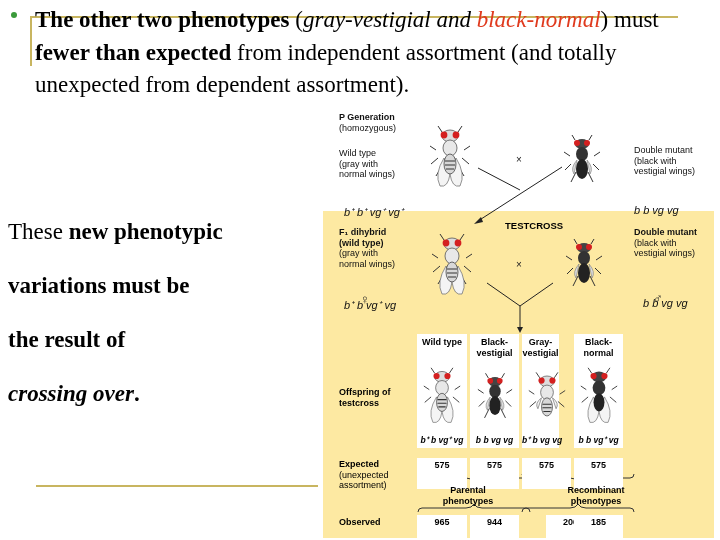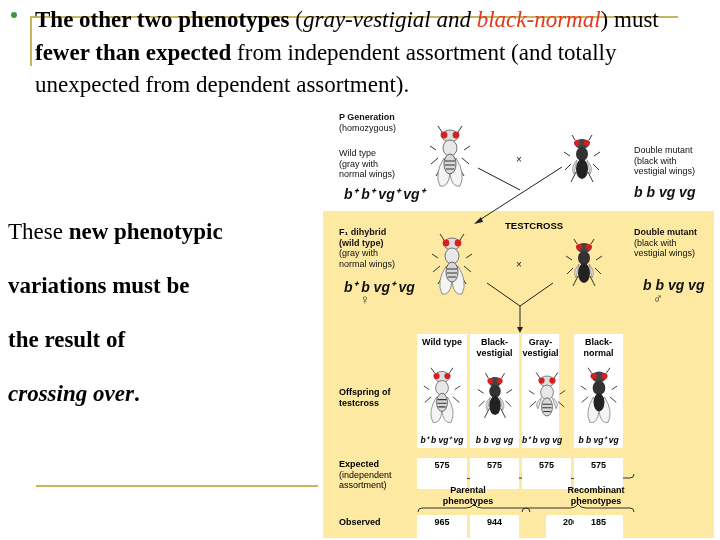--- a/index.html
+++ b/index.html
@@ -20,21 +20,21 @@
     .b { font-weight: bold; }
     .i { font-style: italic; }
 
     .side-text { position: absolute; left: 8px; top: 205px; font-size: 23px; line-height: 54px; width: 300px; }
 
     
     .fig { position: absolute; left: 0; top: 0; width: 720px; height: 540px; font-family: "Liberation Sans", sans-serif; }
     .panel { position: absolute; left: 323px; top: 211px; width: 391px; height: 327px; background: #fde9a2; }
     .lbl { position: absolute; font-size: 9px; line-height: 10.5px; color: #111; }
     .lbl .t { font-weight: bold; display: block; }
-    .geno { position: absolute; font-size: 14px; font-style: italic; font-weight: bold; color: #111; white-space: nowrap; }
+    .geno { position: absolute; font-size: 11px; font-style: italic; font-weight: normal; color: #111; white-space: nowrap; margin-top: 20px; }
     .cross { position: absolute; font-size: 10px; color: #222; }
     .sym { position: absolute; font-size: 13px; color: #222; }
     .testcross { position: absolute; left: 505px; top: 220px; font-size: 9.5px; font-weight: bold; }
 
     .fly { position: absolute; }
 
     .col { position: absolute; top: 334px; height: 114px; background: #fff; }
     .col-title { position: absolute; top: 3px; left: 0; right: 0; text-align: center; font-size: 9px; font-weight: bold; line-height: 11px; }
     .col-geno { position: absolute; bottom: 3px; left: 0; right: 0; text-align: center; font-size: 8.5px; font-style: italic; font-weight: bold; white-space: nowrap; }
 
@@ -239,21 +239,21 @@
       <circle cx="16" cy="11" r="3.4" fill="#d42020"></circle>
         <circle cx="28" cy="11" r="3.4" fill="#d42020"></circle>
       <ellipse cx="22" cy="24" rx="7" ry="8" fill="#333"></ellipse>
       <ellipse cx="22" cy="40" rx="6" ry="10" fill="#222"></ellipse>
     </svg>
     <div class="col-geno">b b vg⁺ vg</div>
   </div>
 
   <div class="row-lbl" style="top:459px;">
     <span class="t">Expected</span>
-    <span>(independent</span><br>
+    <span>(unexpected</span><br>
     <span>assortment)</span>
   </div>
   <div class="cell" style="left:417px; top:458px; width:50px;">575</div>
   <div class="cell" style="left:470px; top:458px; width:49px;">575</div>
   <div class="cell" style="left:522px; top:458px; width:49px;">575</div>
   <div class="cell" style="left:574px; top:458px; width:49px;">575</div>
 
   <div class="pheno" style="left:418px; top:485px; width:100px;">
     <span>Parental</span><br><span>phenotypes</span>
   </div>

